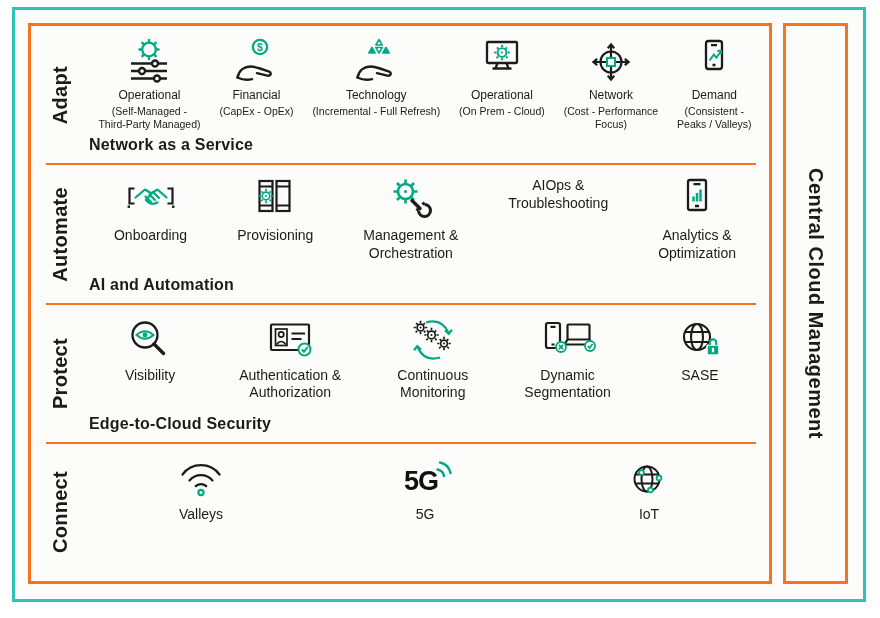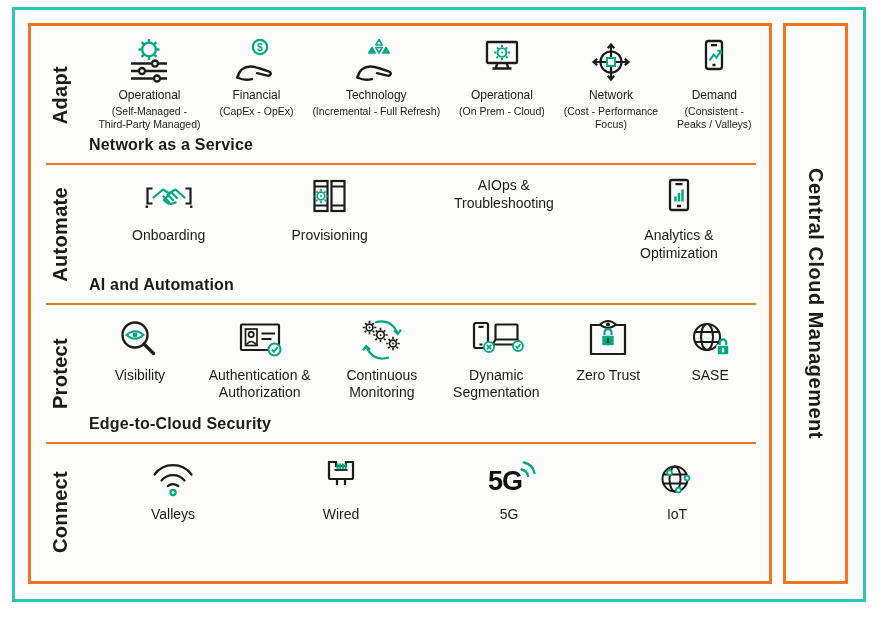--- a/index.html
+++ b/index.html
@@ -200,20 +200,38 @@
                     <g stroke="#01A982" fill="none" stroke-width="1.7">
                       <circle cx="23" cy="20" r="3.8"></circle>
                       <path d="M23 12.799999999999999 v2.2 M23 25 v2.2 M15.799999999999999 20 h2.2 M28 20 h2.2 M18.3338 15.3338 l1.6 1.6 M26.535 23.535 l1.6 1.6 M27.6662 15.3338 l-1.6 1.6 M19.465 23.535 l-1.6 1.6"></path>
                       <circle cx="23" cy="20" r="1" fill="#01A982" stroke="none"></circle>
                     </g>
                   </svg>
                 </div>
                 <div class="item-title">Provisioning</div>
               </div>
               <div class="item">
+                <div class="icon">
+                  <svg viewBox="0 0 64 48" width="66" height="48" xmlns="http://www.w3.org/2000/svg">
+                    <g stroke="#01A982" fill="none" stroke-width="2.6">
+                      <circle cx="26.5" cy="15.5" r="7.5"></circle>
+                      <path d="M26.5 3.5 V7 M26.5 24 v3.5 M14.5 15.5 H18 M35 15.5 h3.5 M18 7 l2.5 2.5 M32.5 21.5 L35 24 M35 7 l-2.5 2.5 M20.5 21.5 L18 24"></path>
+                      <circle cx="26.5" cy="15.5" r="1.5" fill="#01A982" stroke="none"></circle>
+                    </g>
+  <g stroke="#1b1b1b" fill="none">
+                      <path d="M33 24.5 L41 32.5" stroke-width="3.4" stroke-linecap="round"></path>
+                      <path d="M45.5 28.5 A6 6 0 1 1 39.5 34.5" stroke-width="3"></path>
+                      <path d="M45.5 28.5 l-2 -2 M39.5 34.5 l-2 -2" stroke-width="3"></path>
+                    </g>
+                  </svg>
+                </div>
+                <div class="item-title">Management &amp;
+Orchestration</div>
+              </div>
+              <div class="item">
                 <div class="item-title">AIOps &amp;
 Troubleshooting</div>
               </div>
               <div class="item">
                 <div class="icon">
                   <svg viewBox="0 0 64 48" width="66" height="48" xmlns="http://www.w3.org/2000/svg">
                     <g stroke="#1b1b1b" fill="none" stroke-width="2.3">
                       <rect x="23" y="4" width="18" height="30" rx="2"></rect>
                       <path d="M28.5 8.2 h7 M30 30 h4"></path>
                     </g>
@@ -309,33 +327,20 @@
                       <path d="M51.7 30 l1.8 2 3 -4"></path>
                     </g>
                   </svg>
                 </div>
                 <div class="item-title">Dynamic
 Segmentation</div>
               </div>
               <div class="item">
                 <div class="icon">
                   <svg viewBox="0 0 64 48" width="66" height="48" xmlns="http://www.w3.org/2000/svg">
-                    <path d="M24 9 H15 V38 H49 V9 H40" stroke="#1b1b1b" fill="none" stroke-width="2.2"></path>
-  <path d="M24 8.5 q8 -7 16 0 q-8 7 -16 0 z" stroke="#1b1b1b" fill="#fcfcfa" stroke-width="2"></path>
-                    <circle cx="32" cy="8.5" r="2" fill="#1b1b1b"></circle>
-  <rect x="25.5" y="19" width="13" height="11" rx="1.5" fill="#01A982" stroke="#fcfcfa" stroke-width="1.6"></rect>
-                    <path d="M28.490000000000002 19 v-2.4 a3.5100000000000002 3.5100000000000002 0 0 1 7.0200000000000005 0 V19" stroke="#01A982" fill="none" stroke-width="2.2"></path>
-                    <rect x="30.9" y="22.08" width="2.2" height="4.95" fill="#113a2d"></rect>
-                  </svg>
-                </div>
-                <div class="item-title">Zero Trust</div>
-              </div>
-              <div class="item">
-                <div class="icon">
-                  <svg viewBox="0 0 64 48" width="66" height="48" xmlns="http://www.w3.org/2000/svg">
                     <g stroke="#1b1b1b" fill="none" stroke-width="2.1">
                       <circle cx="29" cy="21" r="13"></circle>
                       <ellipse cx="29" cy="21" rx="6" ry="13"></ellipse>
                       <path d="M17.5 16 h23 M16.5 26 h25"></path>
                     </g>
   <rect x="39" y="29" width="12" height="10" rx="1.5" fill="#01A982" stroke="#fcfcfa" stroke-width="1.6"></rect>
                     <path d="M41.76 29 v-2.4 a3.24 3.24 0 0 1 6.48 0 V29" stroke="#01A982" fill="none" stroke-width="2.2"></path>
                     <rect x="43.9" y="31.8" width="2.2" height="4.5" fill="#fcfcfa"></rect>
                   </svg>
                 </div>
@@ -355,33 +360,20 @@
                   <svg viewBox="0 0 64 48" width="66" height="48" xmlns="http://www.w3.org/2000/svg">
                     <g stroke="#1b1b1b" fill="none" stroke-width="2.2" stroke-linecap="round">
                       <path d="M13.5 19.5 a23 23 0 0 1 37 0"></path>
                       <path d="M20.5 25.5 a15 15 0 0 1 23 0"></path>
                       <path d="M26.8 31 a9 9 0 0 1 10.4 0"></path>
                     </g>
   <circle cx="32" cy="37.5" r="2.6" stroke="#01A982" fill="none" stroke-width="2.2"></circle>
                   </svg>
                 </div>
                 <div class="item-title">Valleys</div>
-              </div>
-              <div class="item">
-                <div class="icon">
-                  <svg viewBox="0 0 64 48" width="66" height="48" xmlns="http://www.w3.org/2000/svg">
-                    <path d="M20 7 h7 v4 h10 v-4 h7 v15.5 q0 1.5 -1.5 1.5 h-21 q-1.5 0 -1.5 -1.5 z" stroke="#1b1b1b" fill="none" stroke-width="2.2"></path>
-  <path d="M25.5 15 h13" stroke="#1b1b1b" stroke-width="1.8"></path>
-  <g stroke="#01A982" stroke-width="2">
-                      <path d="M28.5 8.5 v5.5 M31.2 8.5 v5.5 M33.9 8.5 v5.5 M36.6 8.5 v5.5"></path>
-                    </g>
-  <path d="M28 24 v6 M36 24 v6" stroke="#1b1b1b" fill="none" stroke-width="2.2"></path>
-                  </svg>
-                </div>
-                <div class="item-title">Wired</div>
               </div>
               <div class="item">
                 <div class="icon">
                   <svg viewBox="0 0 64 48" width="66" height="48" xmlns="http://www.w3.org/2000/svg">
                     <text x="28" y="35" text-anchor="middle" font-size="27" font-weight="bold" fill="#111" letter-spacing="-1" font-family="Liberation Sans, sans-serif">5G</text>
   <g stroke="#01A982" fill="none" stroke-width="2.4" stroke-linecap="round">
                       <path d="M44.5 14.5 a8 8 0 0 1 6.5 6.5"></path>
                       <path d="M47 7.5 a13.5 13.5 0 0 1 10.5 10.5"></path>
                     </g>
                   </svg>

